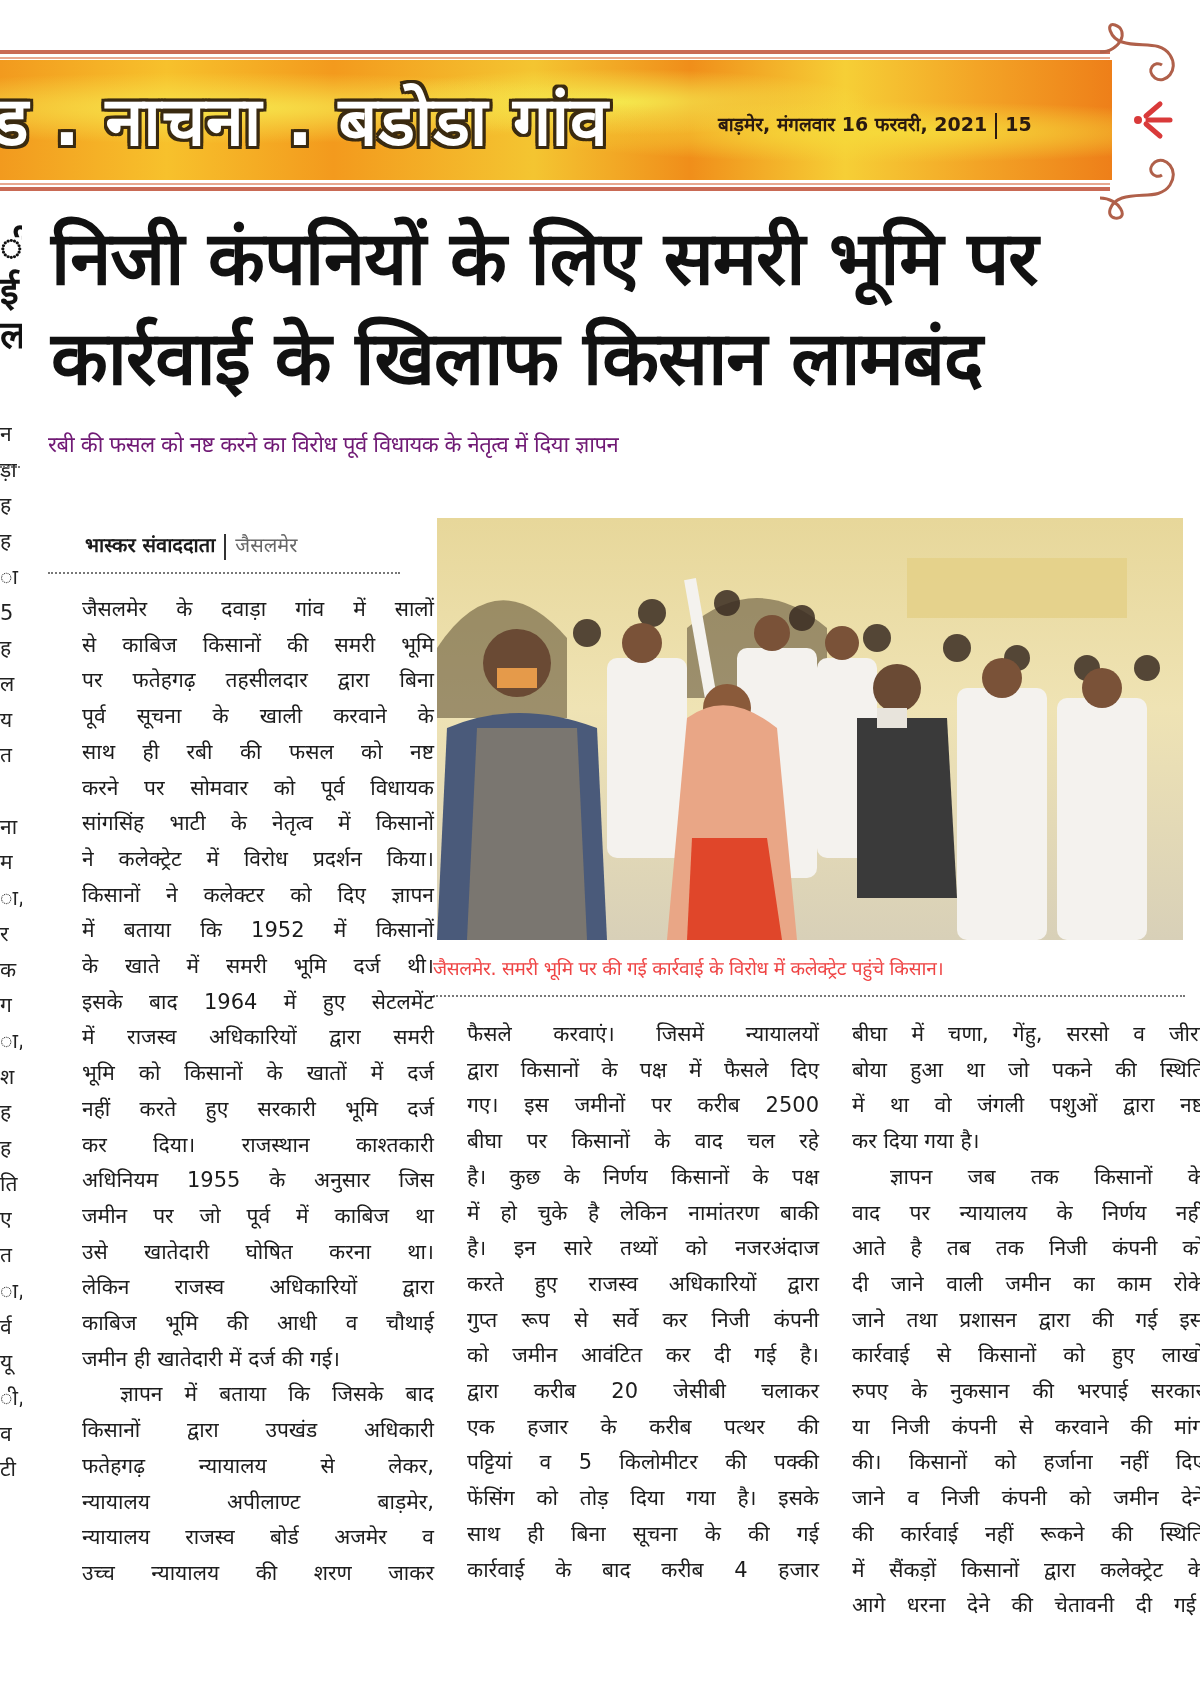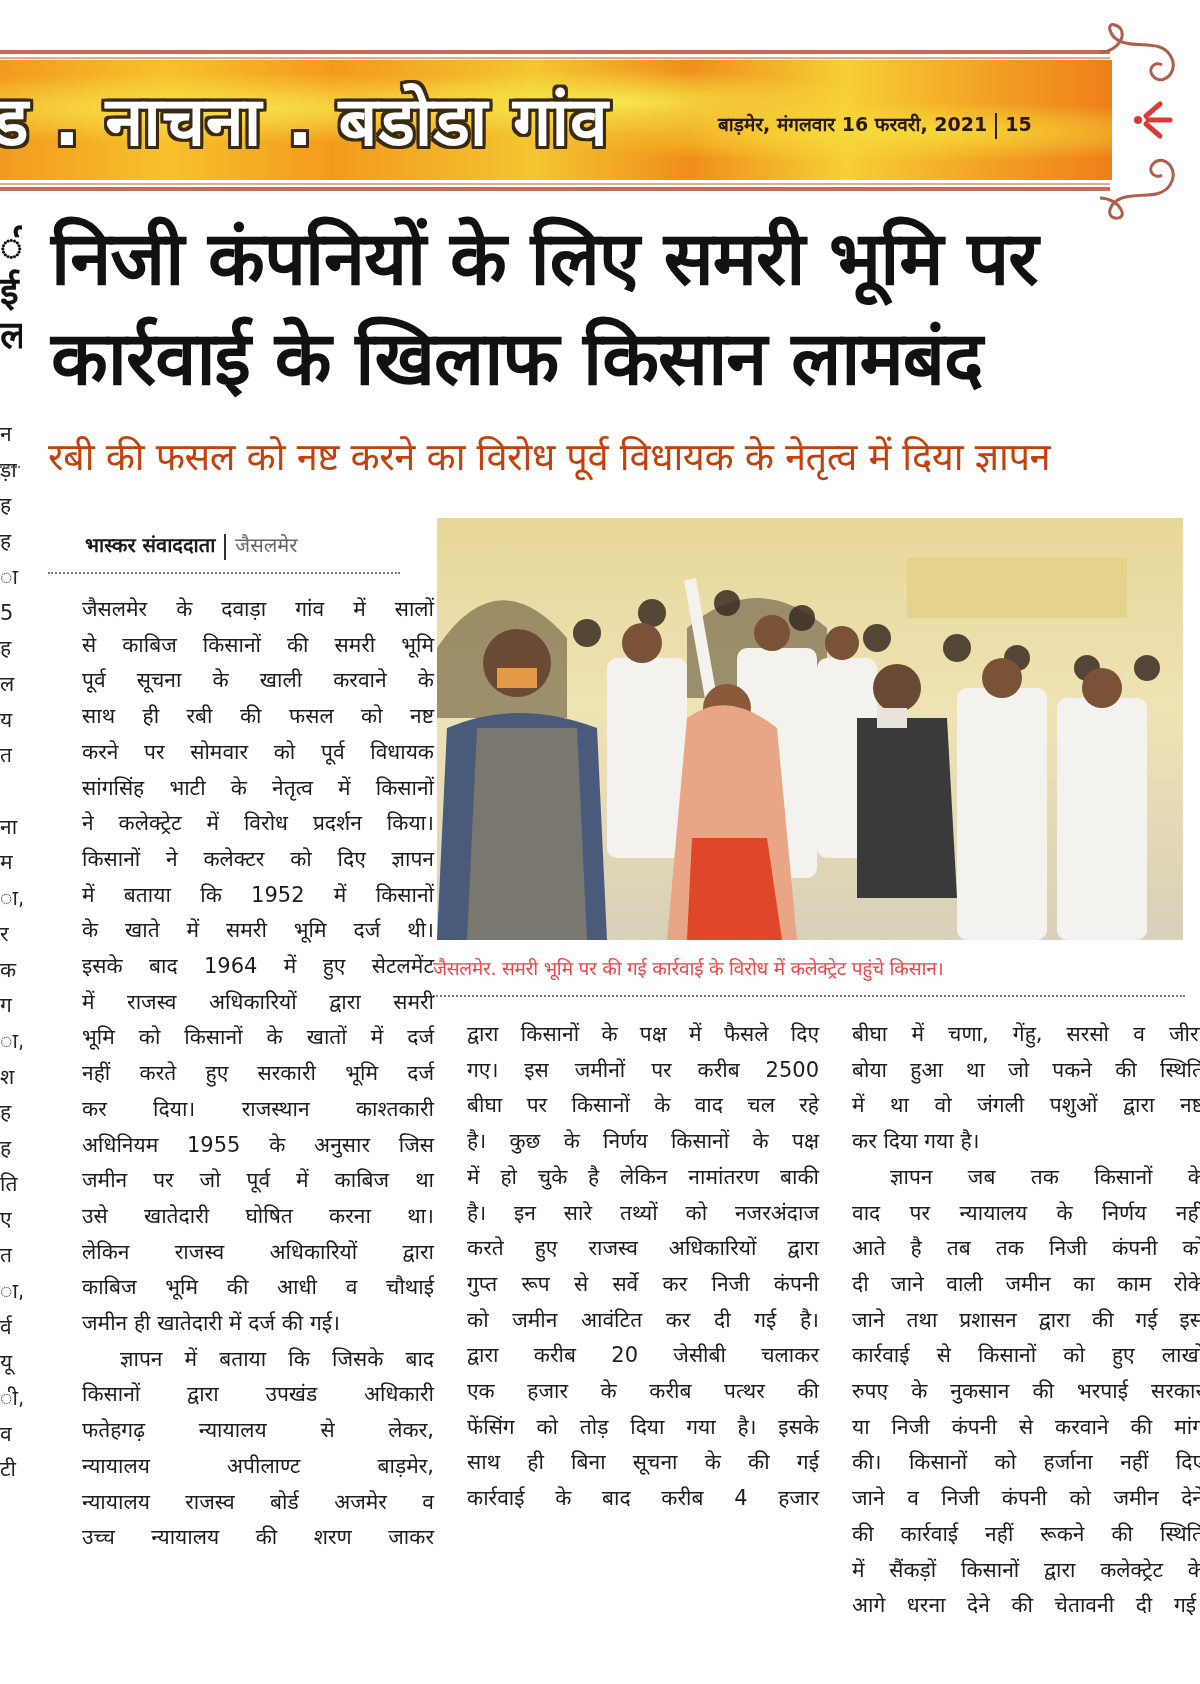--- a/index.html
+++ b/index.html
@@ -25,21 +25,21 @@
   .dateline { position: absolute; left: 718px; top: 104px; height: 40px; line-height: 40px;
     font-family: "DejaVu Sans", sans-serif; font-weight: bold; font-size: 19px; color: #2a1a10; white-space: nowrap; }
   .dateline .sep { display: inline-block; width: 2px; height: 26px; background: #2a1a10; vertical-align: middle; margin: 0 8px; }
 
   .ornament { position: absolute; left: 1100px; top: 20px; width: 100px; height: 200px; }
 
   
   .headline { position: absolute; left: 48px; top: 205px; width: 1150px;
     font-family: "DejaVu Sans", sans-serif; font-weight: bold; font-size: 74px; line-height: 100px; color: #111; letter-spacing: -1px; }
   .subhead { position: absolute; left: 48px; top: 420px; width: 1150px; height: 50px; line-height: 50px;
-    font-family: "DejaVu Sans", sans-serif; font-size: 38px; color: #c2410c; white-space: nowrap; letter-spacing: -0.5px; margin-top: 12px; }
+    font-family: "DejaVu Sans", sans-serif; font-size: 22px; color: #701a75; white-space: nowrap; letter-spacing: -0.5px; }
 
   
   .edge-col { position: absolute; left: 0; top: 225px; width: 22px; overflow: hidden; font-family: "DejaVu Sans", sans-serif; }
   .edge-col .hl { font-weight: bold; font-size: 38px; line-height: 44px; color: #111; }
   .edge-col .bd { font-size: 21px; line-height: 35.7px; color: #222; }
 
   
   .byline { position: absolute; left: 85px; top: 525px; height: 40px; line-height: 40px; font-size: 20px; white-space: nowrap; }
   .byline .author { font-weight: bold; color: #1a1a1a; }
   .byline .bar { display: inline-block; width: 2px; height: 26px; background: #333; vertical-align: middle; margin: 0 9px; }
@@ -188,20 +188,21 @@
         <circle cx="405" cy="125" r="17"></circle>
     </g>
   </svg>
 </div>
 <div class="caption">जैसलमेर. समरी भूमि पर की गई कार्रवाई के विरोध में कलेक्ट्रेट पहुंचे किसान।</div>
 <div class="dotted" style="left:433px; top:995px; width:752px;"></div>
 
 <div class="col" style="left:48px; top:592px; width:352px;">
   <span class="line">जैसलमेर के दवाड़ा गांव में सालों</span>
   <span class="line">से काबिज किसानों की समरी भूमि</span>
+  <span class="line">पर फतेहगढ़ तहसीलदार द्वारा बिना</span>
   <span class="line">पूर्व सूचना के खाली करवाने के</span>
   <span class="line">साथ ही रबी की फसल को नष्ट</span>
   <span class="line">करने पर सोमवार को पूर्व विधायक</span>
   <span class="line">सांगसिंह भाटी के नेतृत्व में किसानों</span>
   <span class="line">ने कलेक्ट्रेट में विरोध प्रदर्शन किया।</span>
   <span class="line">किसानों ने कलेक्टर को दिए ज्ञापन</span>
   <span class="line">में बताया कि 1952 में किसानों</span>
   <span class="line">के खाते में समरी भूमि दर्ज थी।</span>
   <span class="line">इसके बाद 1964 में हुए सेटलमेंट</span>
   <span class="line">में राजस्व अधिकारियों द्वारा समरी</span>
@@ -216,31 +217,33 @@
   <span class="line last">जमीन ही खातेदारी में दर्ज की गई।</span>
   <span class="line indent">ज्ञापन में बताया कि जिसके बाद</span>
   <span class="line">किसानों द्वारा उपखंड अधिकारी</span>
   <span class="line">फतेहगढ़ न्यायालय से लेकर,</span>
   <span class="line">न्यायालय अपीलाण्ट बाड़मेर,</span>
   <span class="line">न्यायालय राजस्व बोर्ड अजमेर व</span>
   <span class="line">उच्च न्यायालय की शरण जाकर</span>
 </div>
 
 <div class="col" style="left:433px; top:1017px; width:352px;">
+  <span class="line">फैसले करवाएं। जिसमें न्यायालयों</span>
   <span class="line">द्वारा किसानों के पक्ष में फैसले दिए</span>
   <span class="line">गए। इस जमीनों पर करीब 2500</span>
   <span class="line">बीघा पर किसानों के वाद चल रहे</span>
   <span class="line">है। कुछ के निर्णय किसानों के पक्ष</span>
   <span class="line">में हो चुके है लेकिन नामांतरण बाकी</span>
   <span class="line">है। इन सारे तथ्यों को नजरअंदाज</span>
   <span class="line">करते हुए राजस्व अधिकारियों द्वारा</span>
   <span class="line">गुप्त रूप से सर्वे कर निजी कंपनी</span>
   <span class="line">को जमीन आवंटित कर दी गई है।</span>
   <span class="line">द्वारा करीब 20 जेसीबी चलाकर</span>
   <span class="line">एक हजार के करीब पत्थर की</span>
+  <span class="line">पट्टियां व 5 किलोमीटर की पक्की</span>
   <span class="line">फेंसिंग को तोड़ दिया गया है। इसके</span>
   <span class="line">साथ ही बिना सूचना के की गई</span>
   <span class="line">कार्रवाई के बाद करीब 4 हजार</span>
 </div>
 
 <div class="col" style="left:818px; top:1017px; width:352px;">
   <span class="line">बीघा में चणा, गेंहु, सरसो व जीरा</span>
   <span class="line">बोया हुआ था जो पकने की स्थिति</span>
   <span class="line">में था वो जंगली पशुओं द्वारा नष्ट</span>
   <span class="line last">कर दिया गया है।</span>

